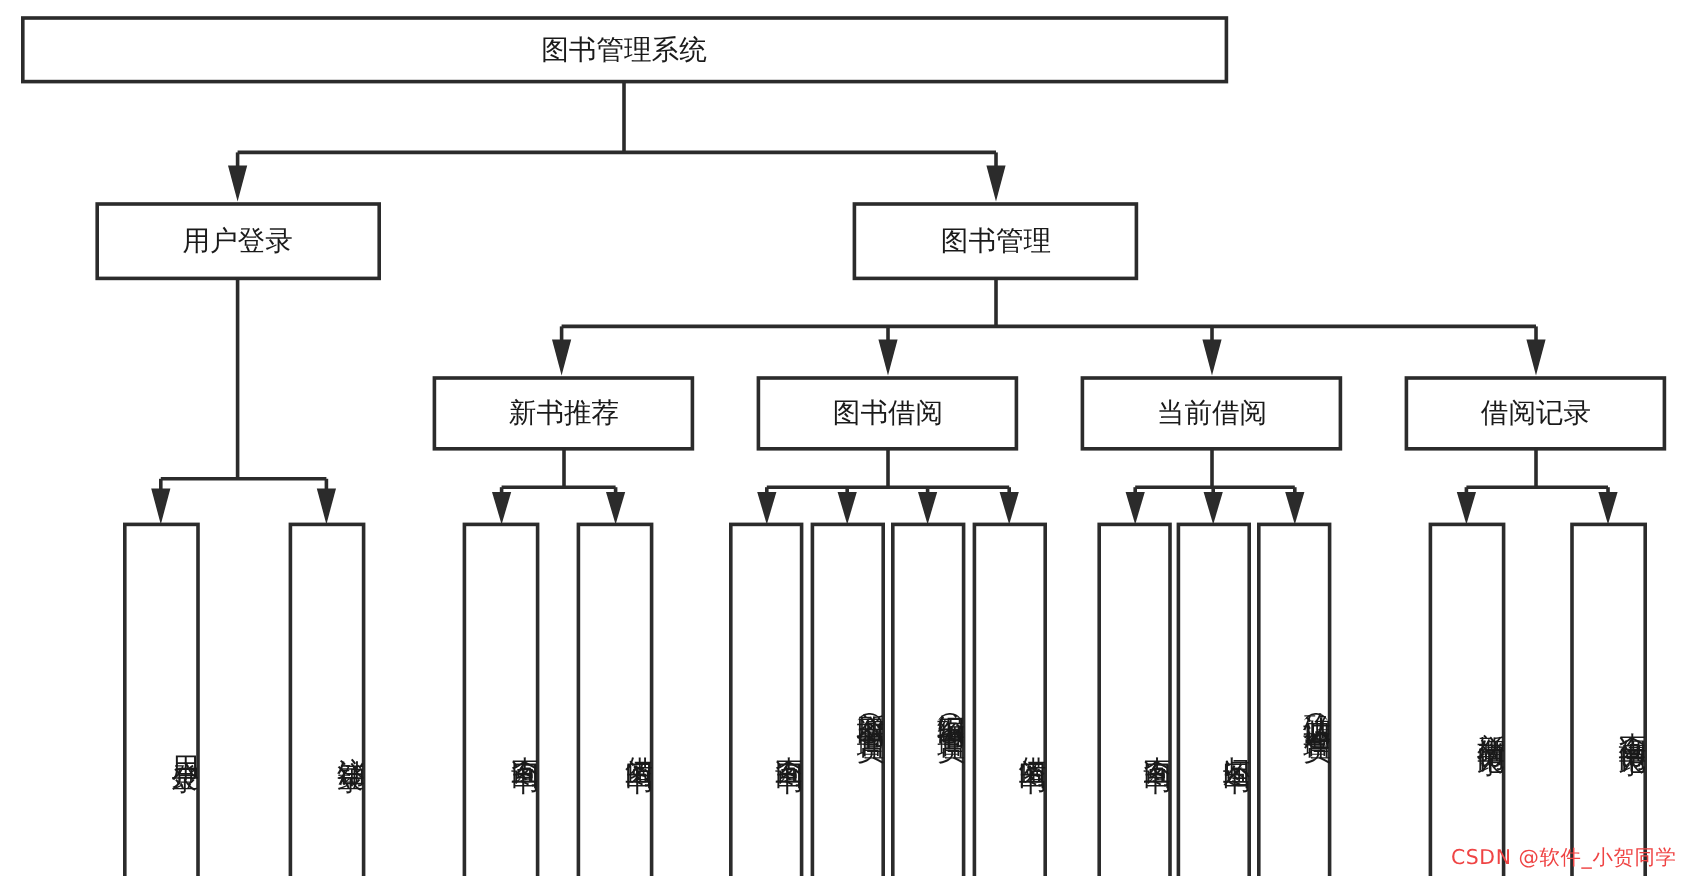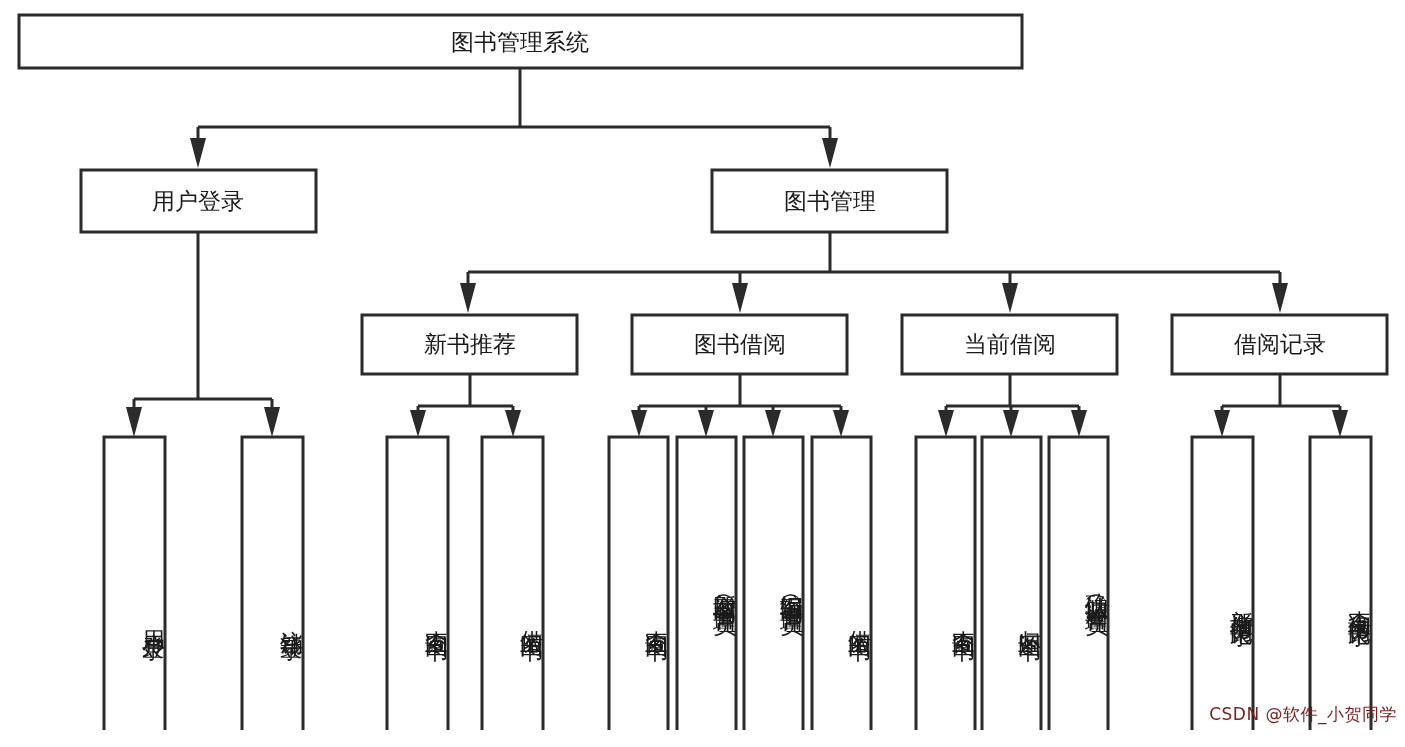--- a/index.html
+++ b/index.html
@@ -59,21 +59,21 @@
     align-items: flex-start;
     justify-content: center;
     pointer-events: none;
   }
   .watermark {
     position: absolute;
     right: 8px;
     bottom: 4px;
     font-family: "DejaVu Sans", "Liberation Sans", sans-serif;
     font-size: 17px;
-    color: #7f1d1d;
+    color: #ef4444;
     letter-spacing: 0.5px;
     white-space: nowrap;
   }
 </style>
 </head>
 <body>
 
 <div id="diagram-root">
 
   <svg class="diagram-canvas" viewBox="0 0 1405 747">

